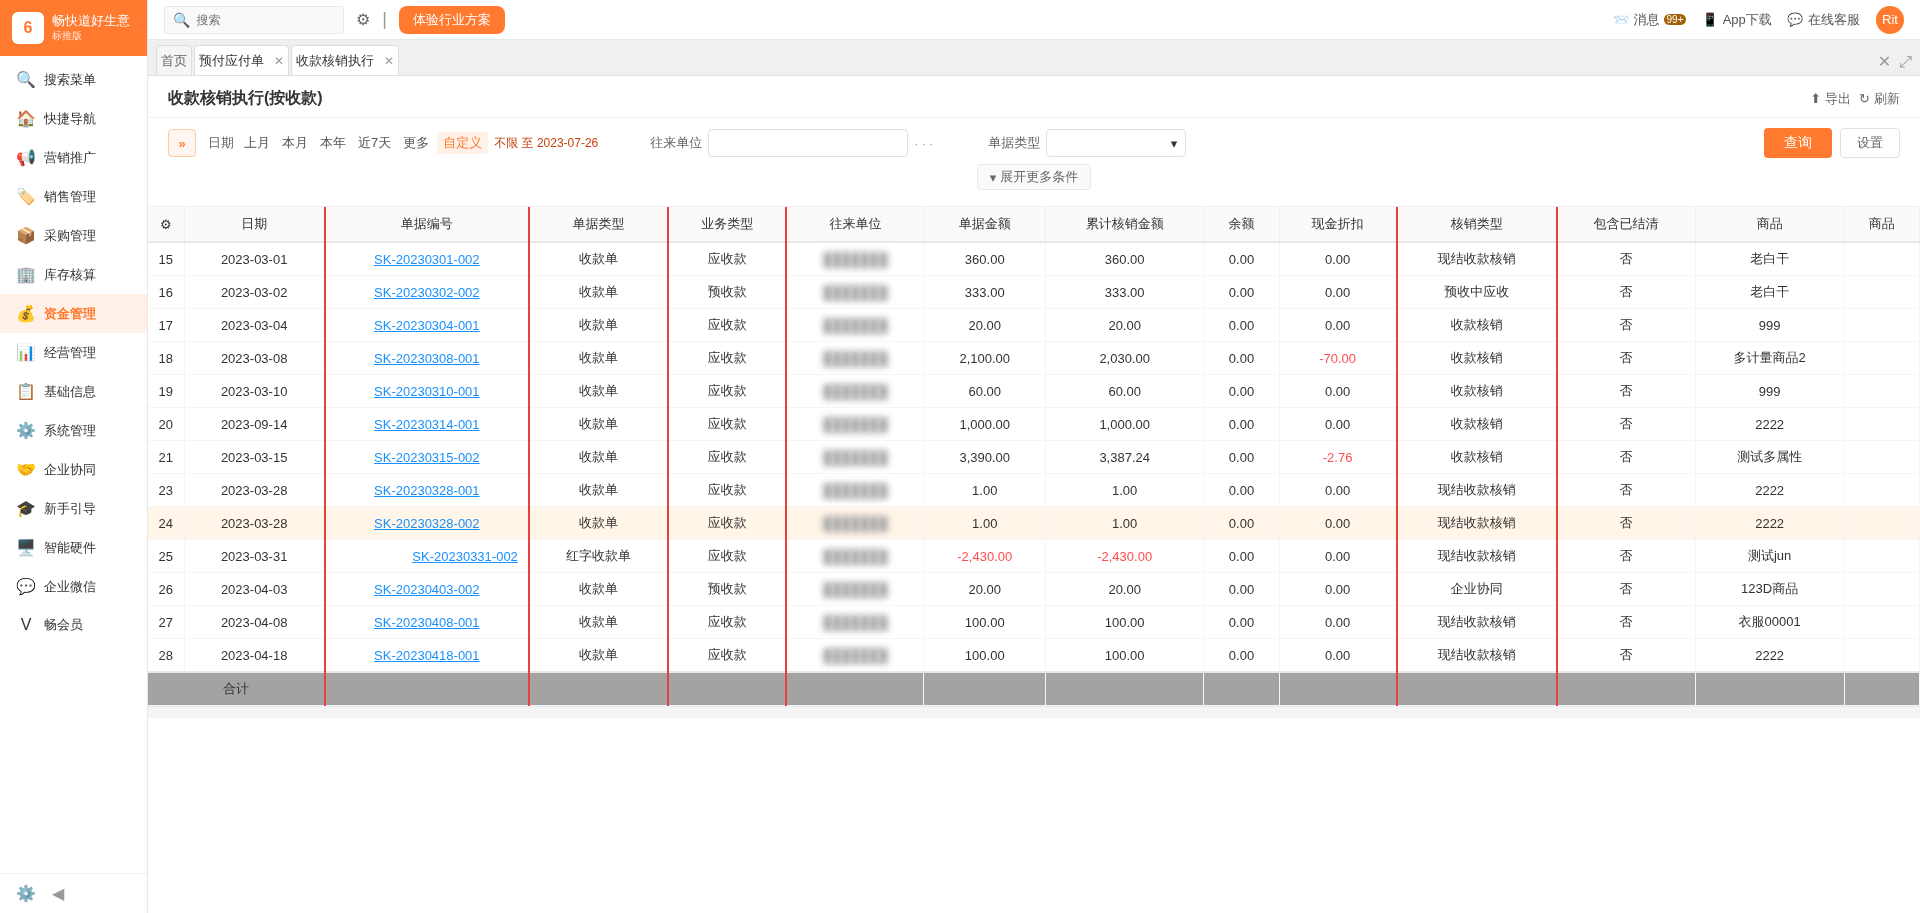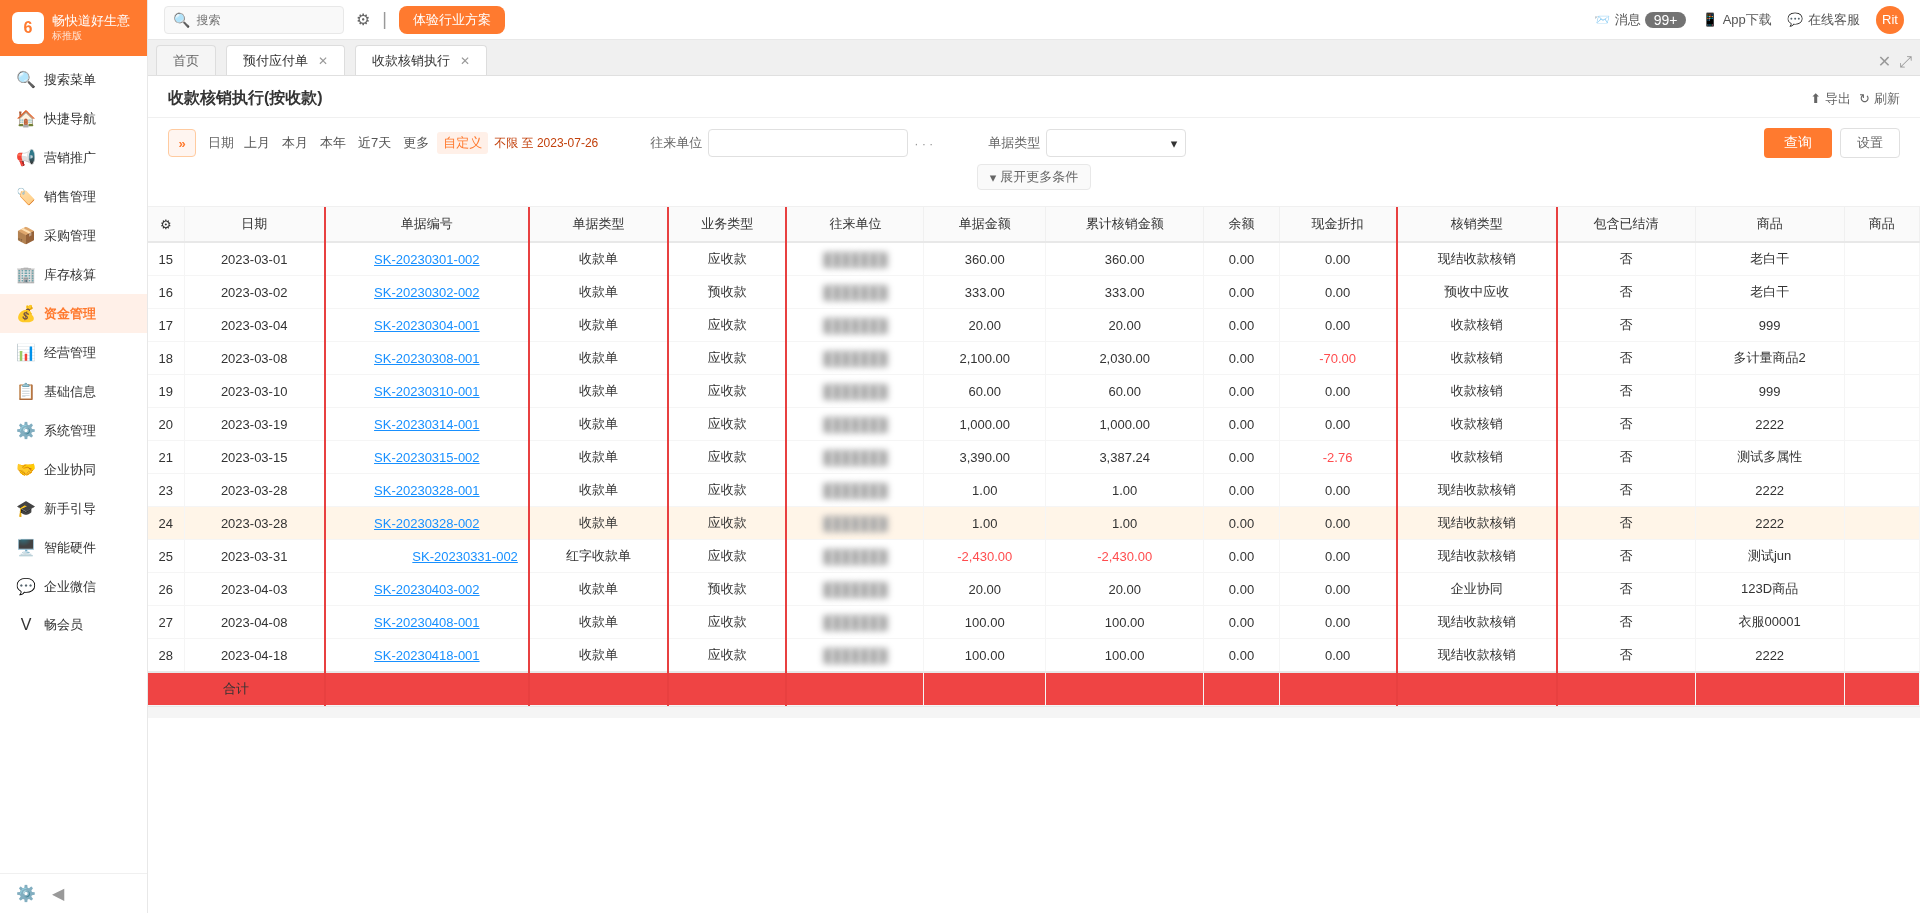--- a/index.html
+++ b/index.html
@@ -20,26 +20,26 @@
     
     .main { flex: 1; display: flex; flex-direction: column; overflow: hidden; }
 
     
     .topbar { height: 40px; background: #fff; border-bottom: 1px solid #e8e8e8; display: flex; align-items: center; padding: 0 16px; gap: 12px; }
     .topbar-search { flex: 0 0 180px; height: 28px; border: 1px solid #e8e8e8; border-radius: 4px; padding: 0 8px; display: flex; align-items: center; gap: 6px; background: #f9f9f9; }
     .topbar-search input { border: none; background: transparent; outline: none; font-size: 12px; color: #999; width: 120px; }
     .topbar-btn { background: #ff7a2f; color: #fff; border: none; border-radius: 8px; padding: 5px 14px; cursor: pointer; font-size: 13px; }
     .topbar-right { margin-left: auto; display: flex; align-items: center; gap: 16px; }
     .topbar-right-item { display: flex; align-items: center; gap: 4px; color: #555; cursor: pointer; font-size: 13px; }
-    .badge { background: #737373; color: #fff; border-radius: 10px; padding: 0 9px; font-size: 14px; min-width: 18px; text-align: center; }
+    .badge { background: #a16207; color: #fff; border-radius: 10px; padding: 0 3px; font-size: 10px; min-width: 18px; text-align: center; }
     .topbar-avatar { width: 28px; height: 28px; border-radius: 50%; background: #ff7a2f; display: flex; align-items: center; justify-content: center; color: #fff; font-size: 12px; }
 
     
     .tabbar { height: 36px; background: #f0f0f0; display: flex; align-items: flex-end; padding: 0 8px; border-bottom: 1px solid #e0e0e0; }
-    .tab { height: 30px; padding: 0 16px; display: flex; align-items: center; gap: 6px; background: #fff; border: 1px solid #ddd; border-bottom: none; border-radius: 4px 4px 0 0; cursor: pointer; font-size: 13px; color: #333; margin-right: 10px; }
+    .tab { height: 30px; padding: 0 4px; display: flex; align-items: center; gap: 6px; background: #fff; border: 1px solid #ddd; border-bottom: none; border-radius: 4px 4px 0 0; cursor: pointer; font-size: 13px; color: #333; margin-right: 2px; }
     .tab.home { background: #f5f5f5; color: #666; }
     .tab.active { background: #fff; color: #333; font-weight: 500; border-color: #ddd; }
     .tab-close { font-size: 12px; color: #999; margin-left: 4px; }
 
     
     .page-header { background: #fff; padding: 12px 20px 8px; border-bottom: 1px solid #f0f0f0; display: flex; align-items: center; justify-content: space-between; }
     .page-title { font-size: 16px; font-weight: bold; color: #333; }
     .page-actions { display: flex; gap: 8px; }
     .page-action-btn { display: flex; align-items: center; gap: 4px; color: #666; cursor: pointer; font-size: 13px; border: none; background: none; }
 
@@ -64,21 +64,21 @@
     .table-container { flex: 1; overflow: auto; background: #fff; margin: 0; }
     table { width: 100%; border-collapse: collapse; min-width: 1200px; }
     thead tr { background: #fafafa; border-bottom: 2px solid #e8e8e8; }
     th { padding: 8px 10px; text-align: center; font-weight: 500; color: #333; border-right: 1px solid #f0f0f0; white-space: nowrap; font-size: 13px; position: relative; }
     td { padding: 7px 10px; text-align: center; border-bottom: 1px solid #f5f5f5; border-right: 1px solid #f5f5f5; color: #333; font-size: 13px; white-space: nowrap; }
     tr.highlighted td { background: #fff5e8; }
     .link-cell { color: #1890ff; cursor: pointer; text-decoration: underline; }
     .negative { color: #ff4d4f; }
 
     
-    .footer-row td { background: #ef4444; font-weight: 500; border-top: 2px solid #e8e8e8; }
+    .footer-row td { background: #a3a3a3; font-weight: 500; border-top: 2px solid #e8e8e8; }
     .scrollbar-area { height: 12px; background: #f5f5f5; border-top: 1px solid #e8e8e8; }
 
     .blurred { color: transparent; text-shadow: 0 0 6px #aaa; user-select: none; }
   </style>
 </head>
 <body>
 
 <div class="sidebar">
   <div class="sidebar-logo">
     <div class="sidebar-logo-icon">6</div>
@@ -357,21 +357,21 @@
       <td class="">60.00</td>
       <td>0.00</td>
       <td class="">0.00</td>
       <td style="border-left:2px solid #e84040;border-right:2px solid #e84040;">收款核销</td>
       <td>否</td>
       <td>999</td>
       <td></td>
     </tr>
           <tr>
       <td>20</td>
-      <td>2023-03-19</td>
+      <td>2023-09-14</td>
       <td style="border-left:2px solid #e84040;border-right:2px solid #e84040;"><span class="link-cell">SK-20230314-001</span></td>
       <td>收款单</td>
       <td style="border-left:2px solid #e84040;border-right:2px solid #e84040;">应收款</td>
       <td><span class="blurred">███████</span></td>
       <td class="">1,000.00</td>
       <td class="">1,000.00</td>
       <td>0.00</td>
       <td class="">0.00</td>
       <td style="border-left:2px solid #e84040;border-right:2px solid #e84040;">收款核销</td>
       <td>否</td>

